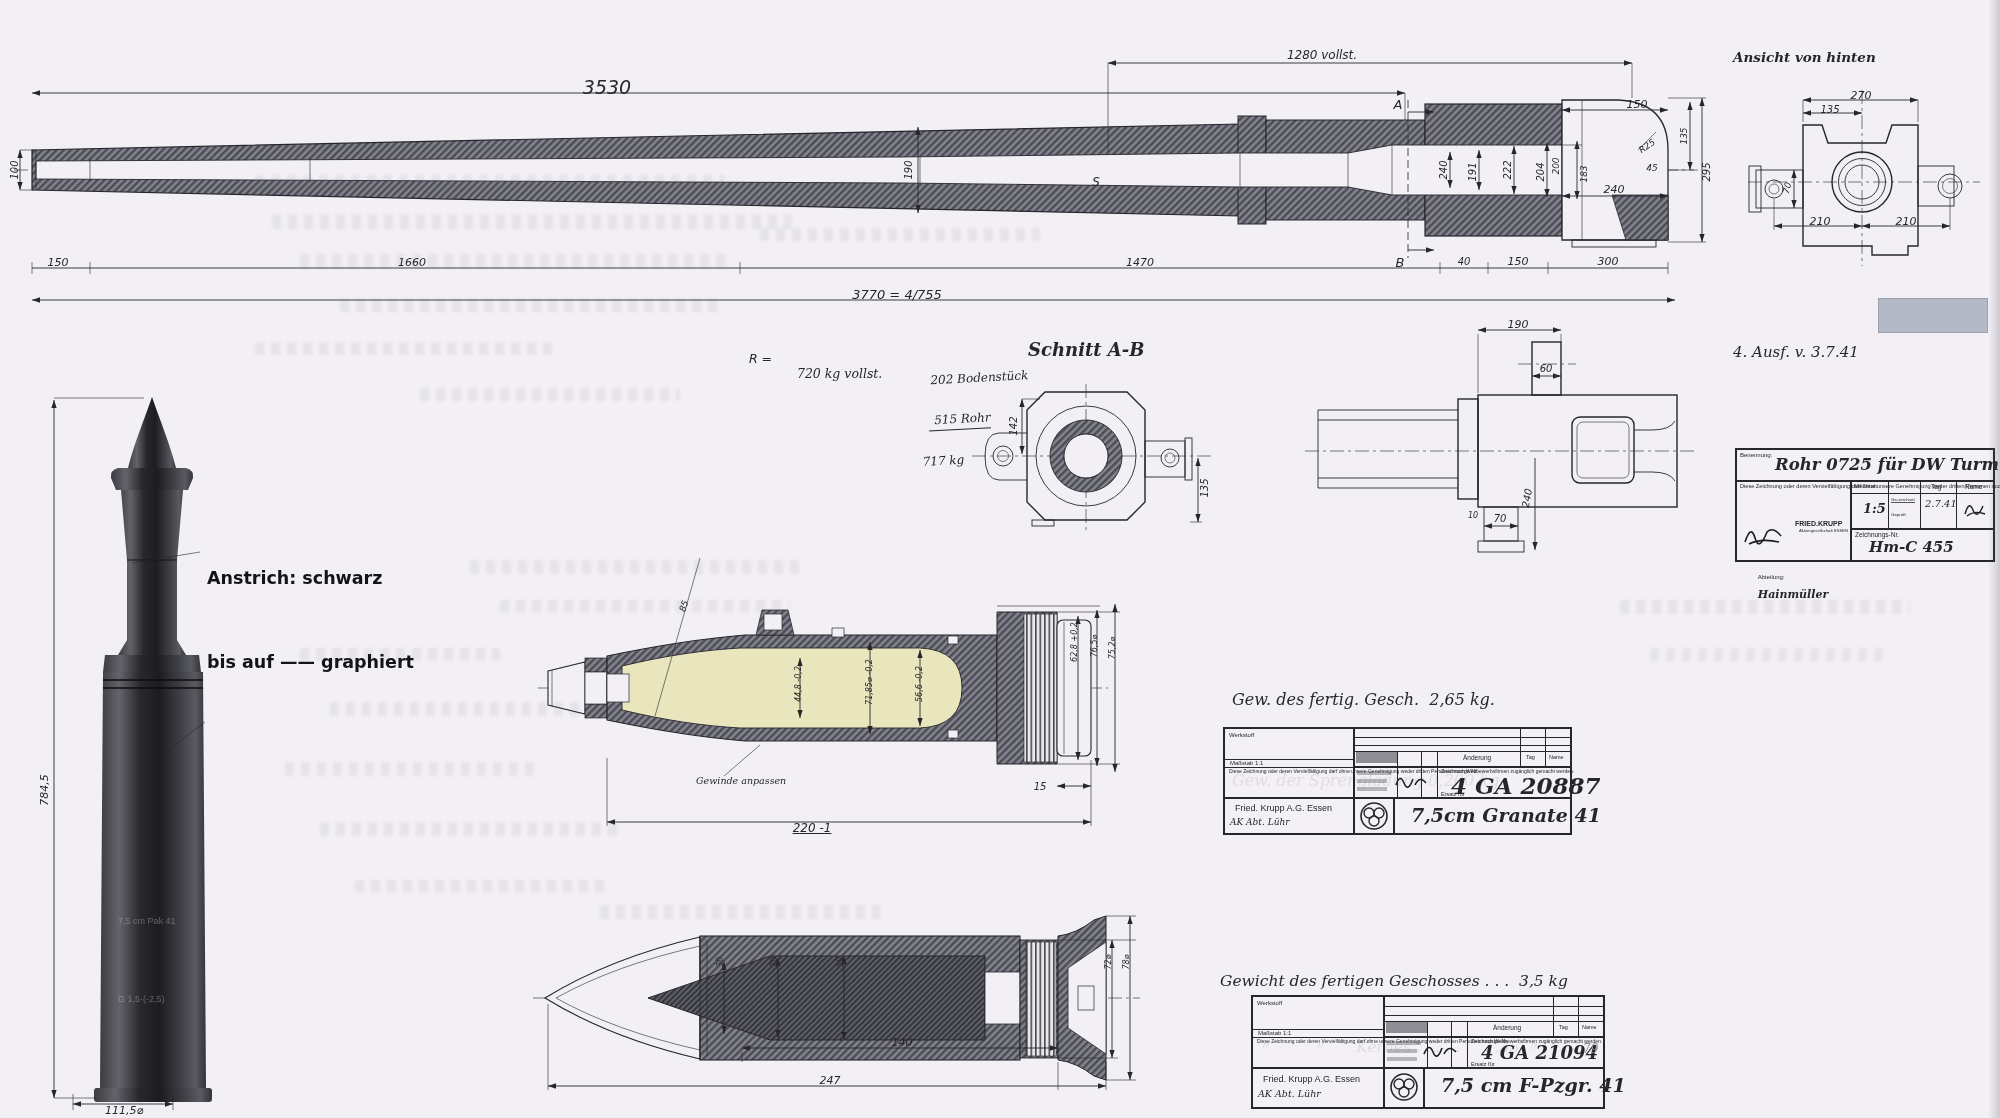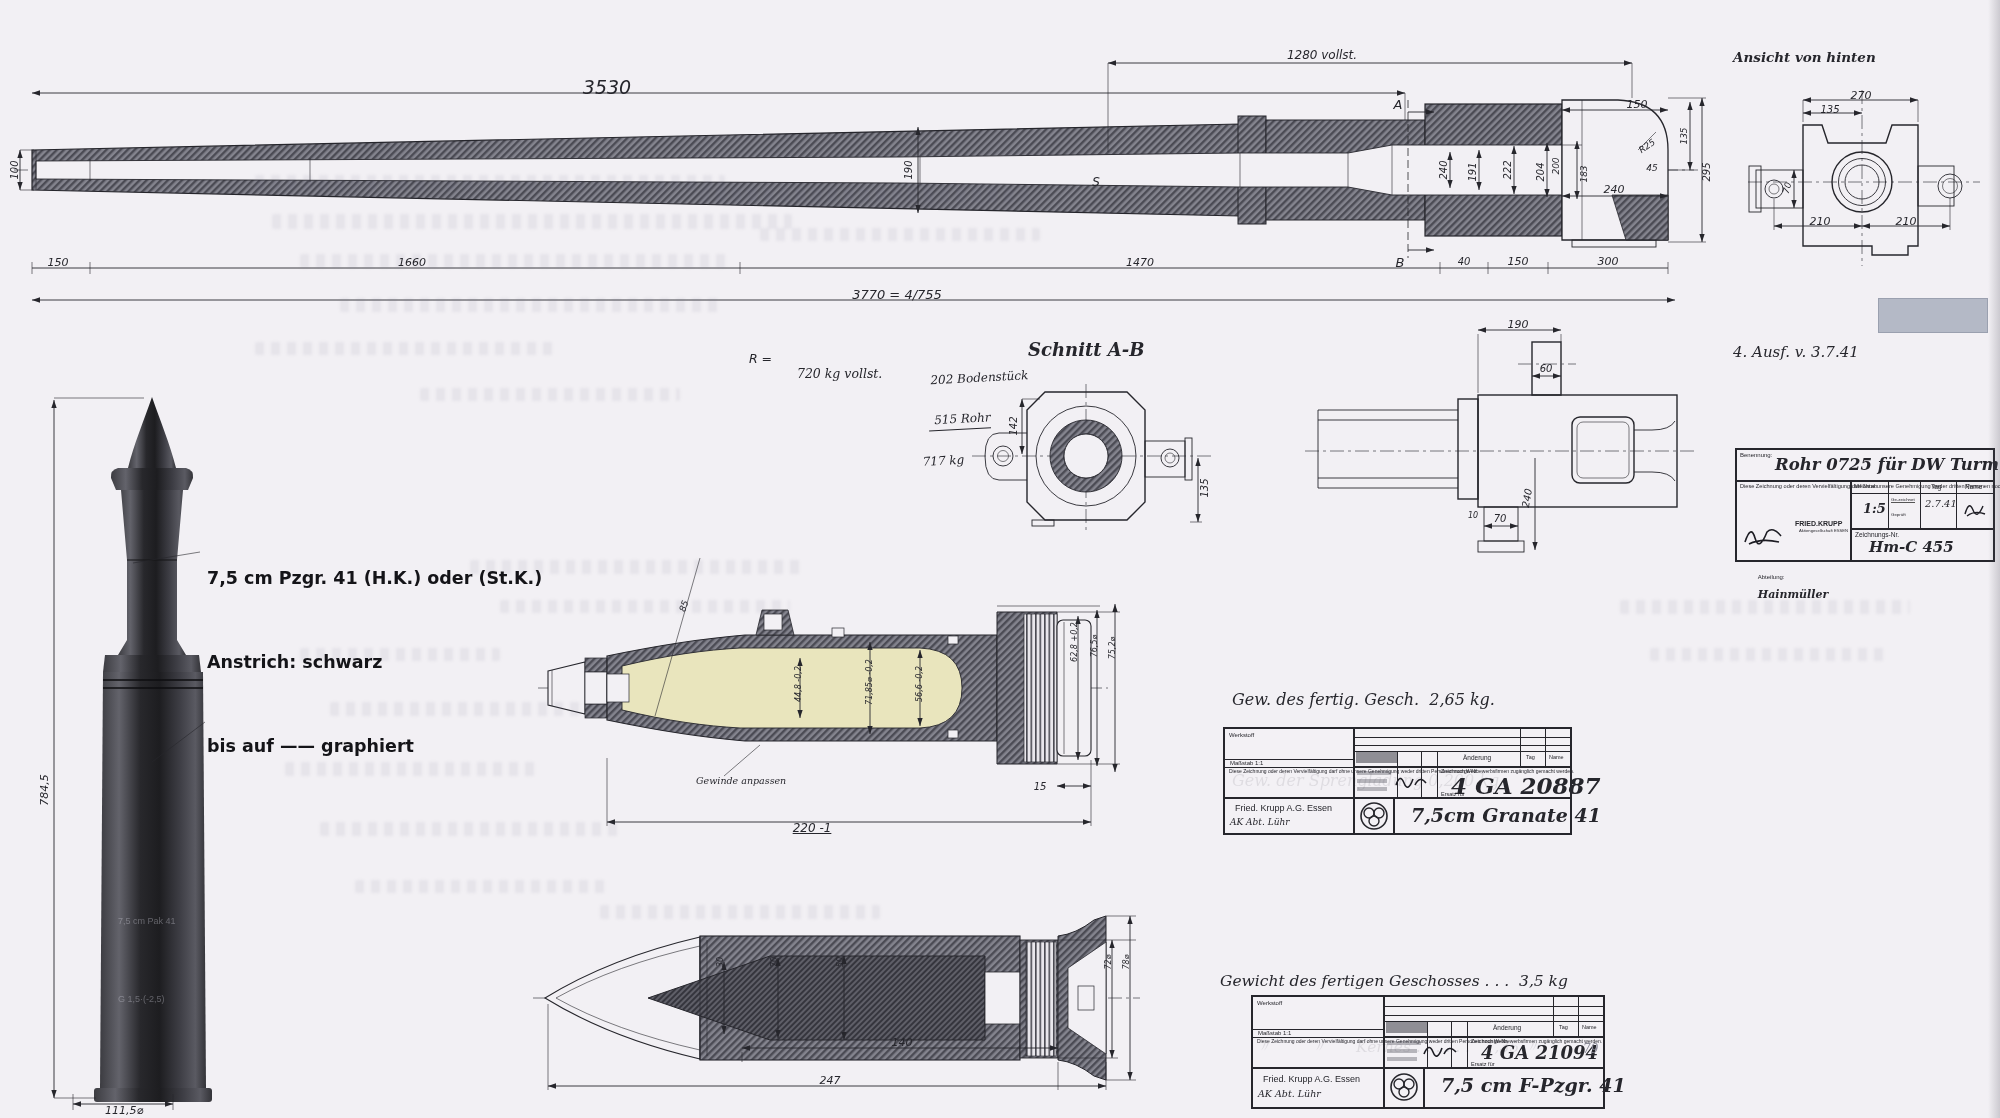--- a/index.html
+++ b/index.html
@@ -274,21 +274,20 @@
   <div style="padding-left:12px">202 Bodenstück</div>
   <div style="padding-left:6px;border-bottom:1.4px solid #26262c;display:inline-block">515 Rohr</div>
   <div>717 kg</div>
 </div>
 
 <div class="lbl hwb" style="left:1028px;top:340px;font-size:18px;">Schnitt A-B</div>
 
 <div class="lbl hw" style="left:696px;top:776px;font-size:9.5px;">Gewinde anpassen</div>
 
 <div class="lbl boldlab" style="left:207px;top:508px;font-size:17.5px;line-height:28px;">
-  <div>7,5 cm Pzgr. 41 (H.K.) oder (St.K.)</div>
   <div>Anstrich: schwarz</div>
   <div>bis auf —— graphiert</div>
 </div>
 
 
 <div class="lbl" style="left:118px;top:856px;font-size:9px;line-height:26px;color:rgba(205,205,215,.38);">
   <div>7,5 cm Pak 41</div>
   <div>G 1,5·(-2,5)</div>
 </div>
 

